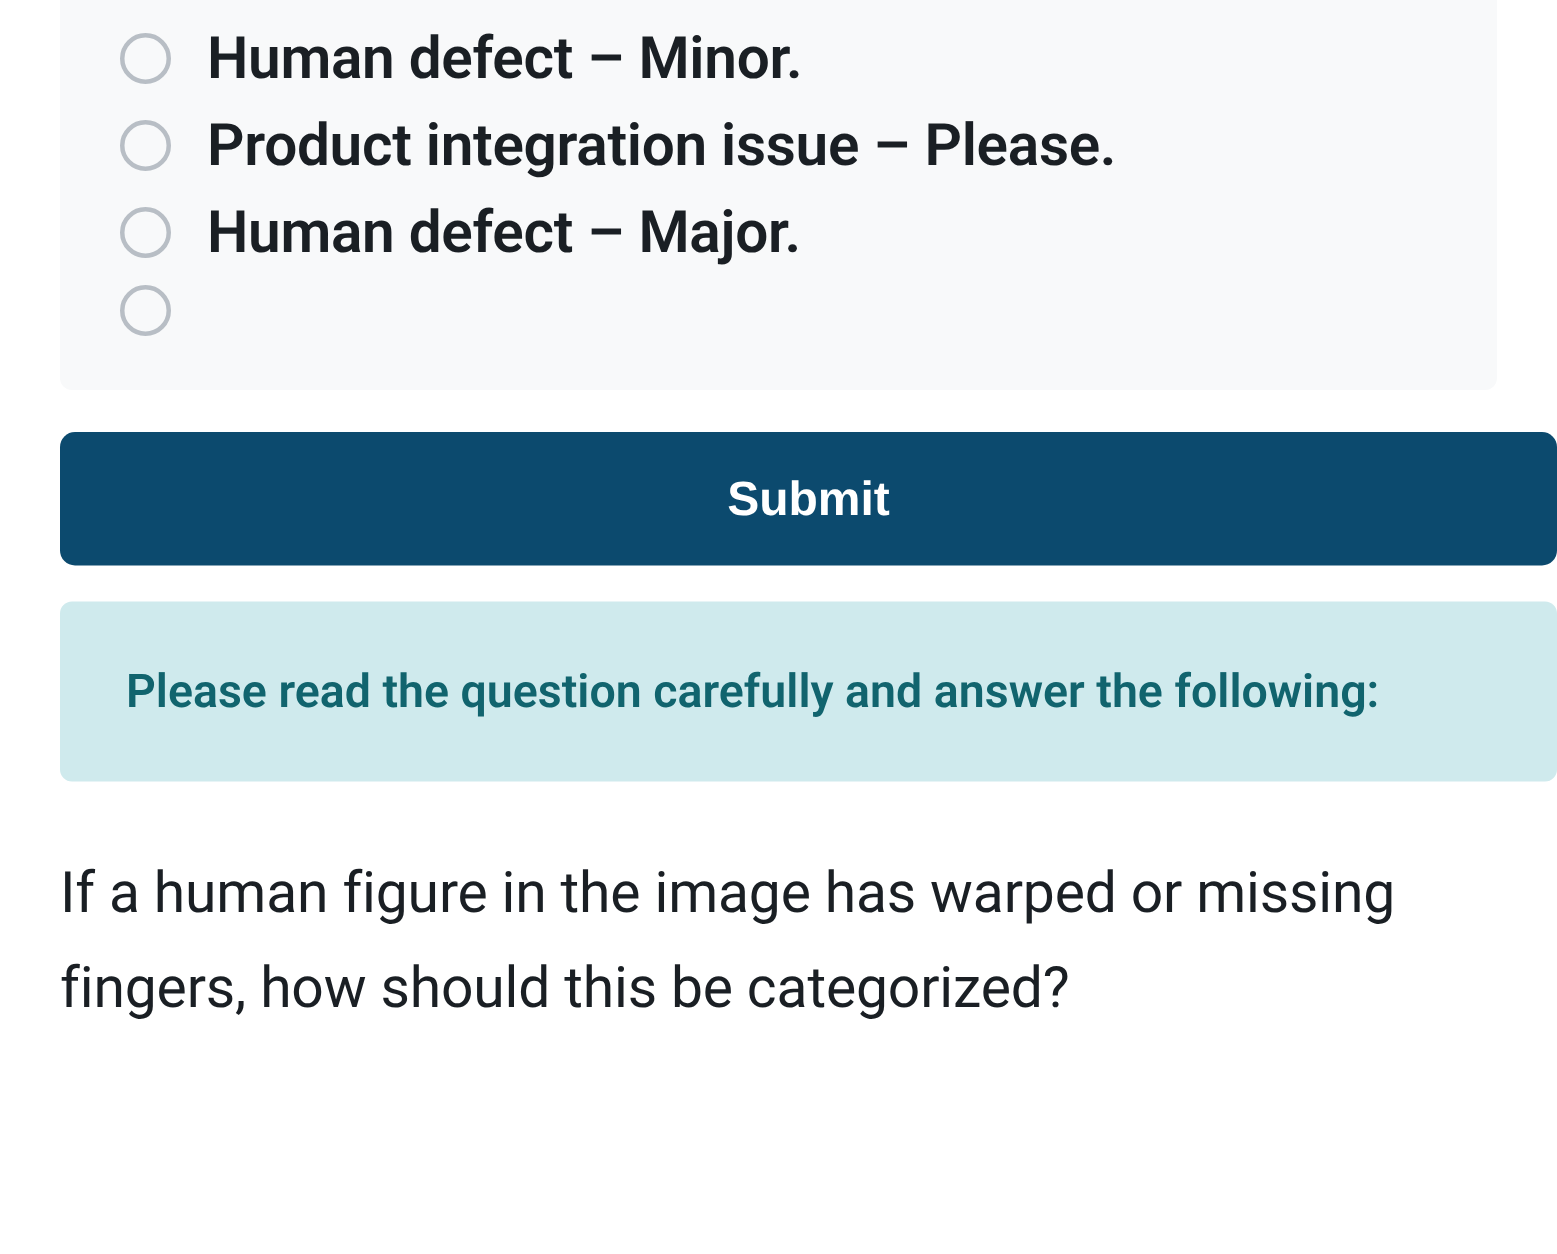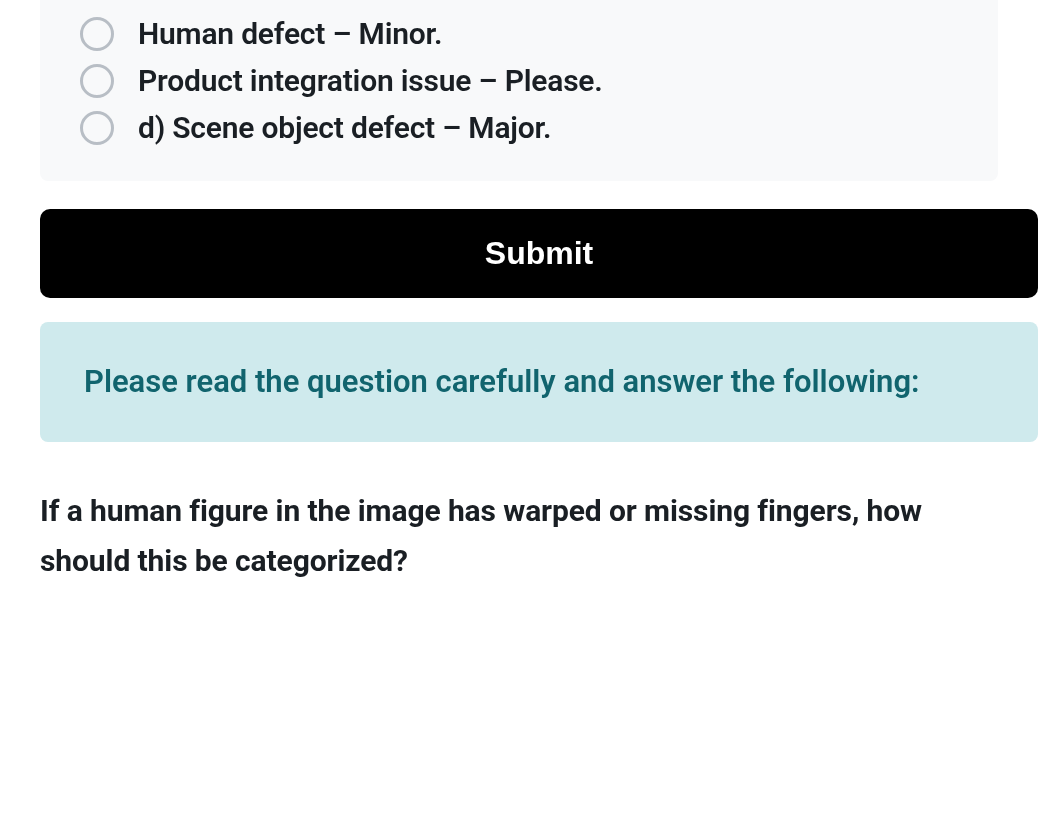--- a/index.html
+++ b/index.html
@@ -29,30 +29,30 @@
     }
     .radio-circle {
       width: 34px;
       height: 34px;
       border: 3px solid #b8bec5;
       border-radius: 50%;
       flex-shrink: 0;
       margin-right: 24px;
     }
     .option-label {
-      font-size: 30px;
+      font-size: 39px;
       font-weight: 600;
       color: #1a1f24;
       letter-spacing: -0.2px;
     }
     .submit-btn {
       display: block;
       margin: 28px 40px 0 40px;
       width: calc(100% - 40px);
-      background: #000000;
+      background: #0c4a6e;
       color: #ffffff;
       border: none;
       border-radius: 10px;
       padding: 26px 0;
       font-size: 32px;
       font-weight: 600;
       cursor: pointer;
       text-align: center;
     }
     .instruction-box {
@@ -63,42 +63,45 @@
       width: calc(100% - 40px);
     }
     .instruction-text {
       font-size: 31px;
       font-weight: 600;
       color: #11646e;
       line-height: 1.55;
     }
     .question-text {
       margin: 44px 40px 0 40px;
-      font-size: 30px;
-      font-weight: 700;
+      font-size: 38px;
+      font-weight: 400;
       color: #1a1f24;
       line-height: 1.65;
       letter-spacing: -0.1px;
     }
   </style>
 </head>
 <body>
 
 <div class="options-panel">
   <div class="option-row">
     <span class="radio-circle"></span>
     <span class="option-label">Human defect – Minor.</span>
   </div>
   <div class="option-row">
     <span class="radio-circle"></span>
     <span class="option-label">Product integration issue – Please.</span>
   </div>
   <div class="option-row">
     <span class="radio-circle"></span>
-    <span class="option-label">d) Scene object defect – Major.</span>
+    <span class="option-label">Human defect – Major.</span>
+  </div>
+  <div class="option-row">
+    <span class="radio-circle"></span>
   </div>
 </div>
 
 <button class="submit-btn">Submit</button>
 
 <div class="instruction-box">
   <div class="instruction-text">Please read the question carefully and answer the following:</div>
 </div>
 
 <div class="question-text">If a human figure in the image has warped or missing fingers, how should this be categorized?</div>

